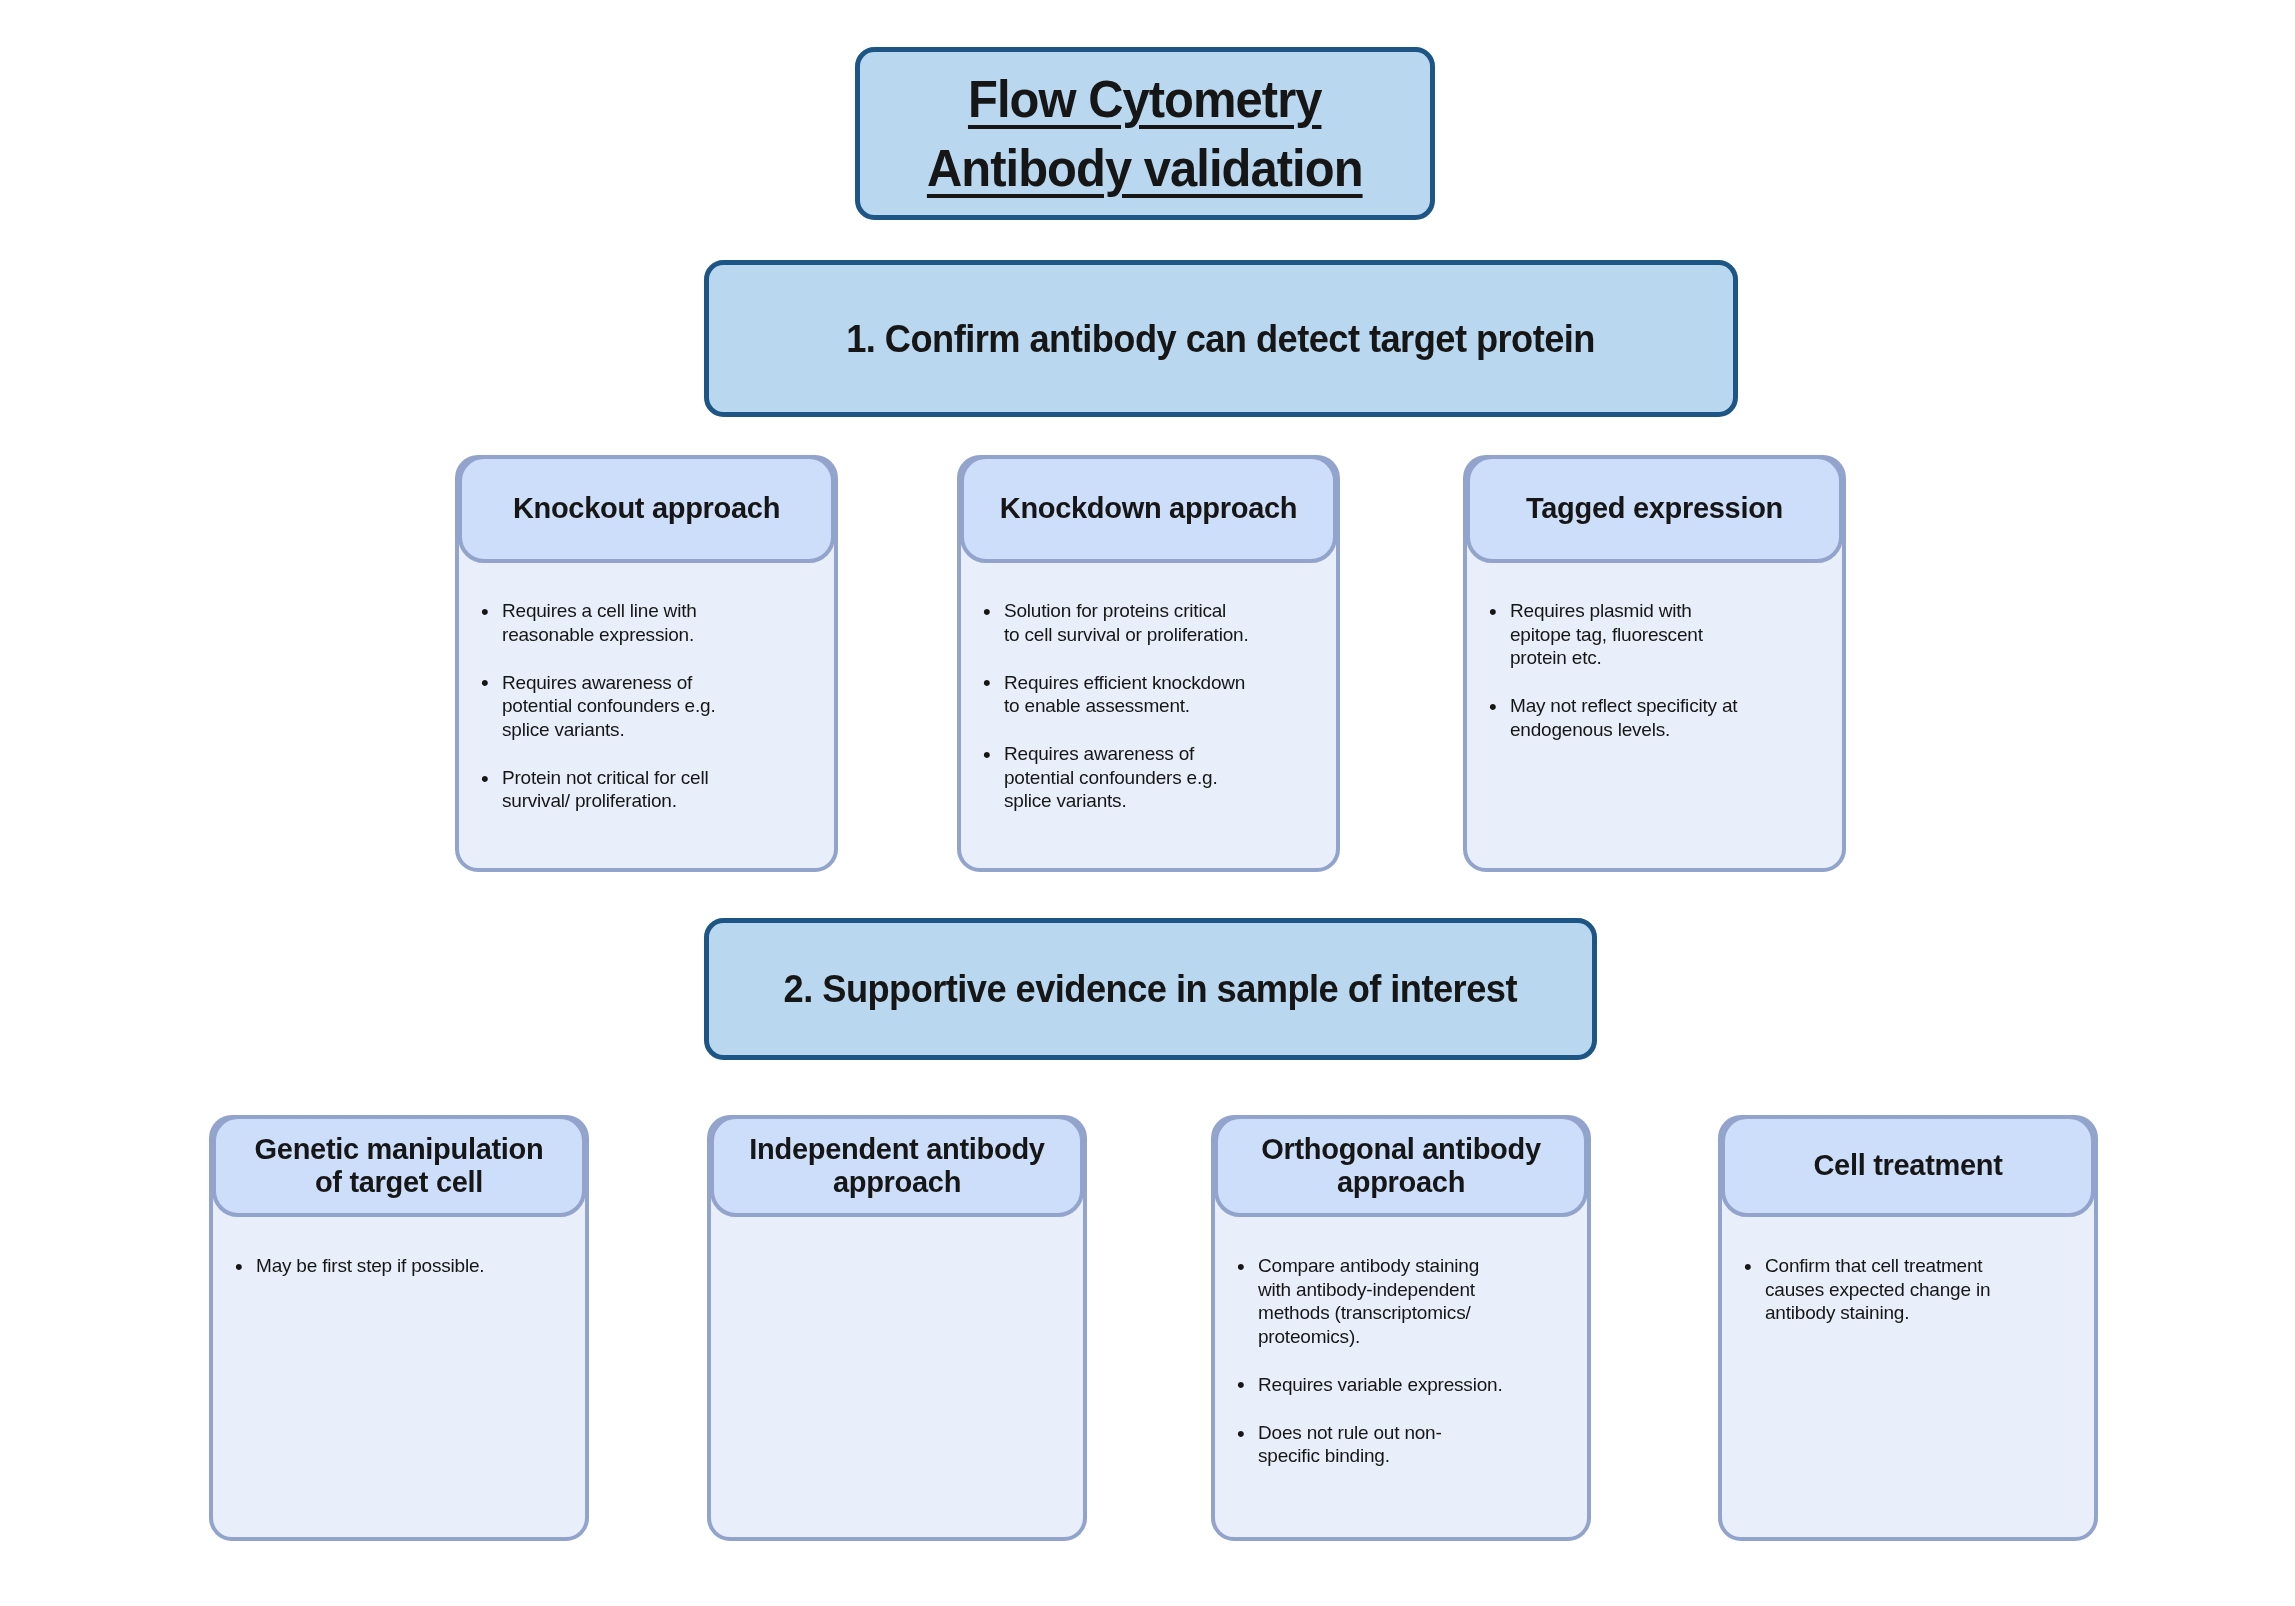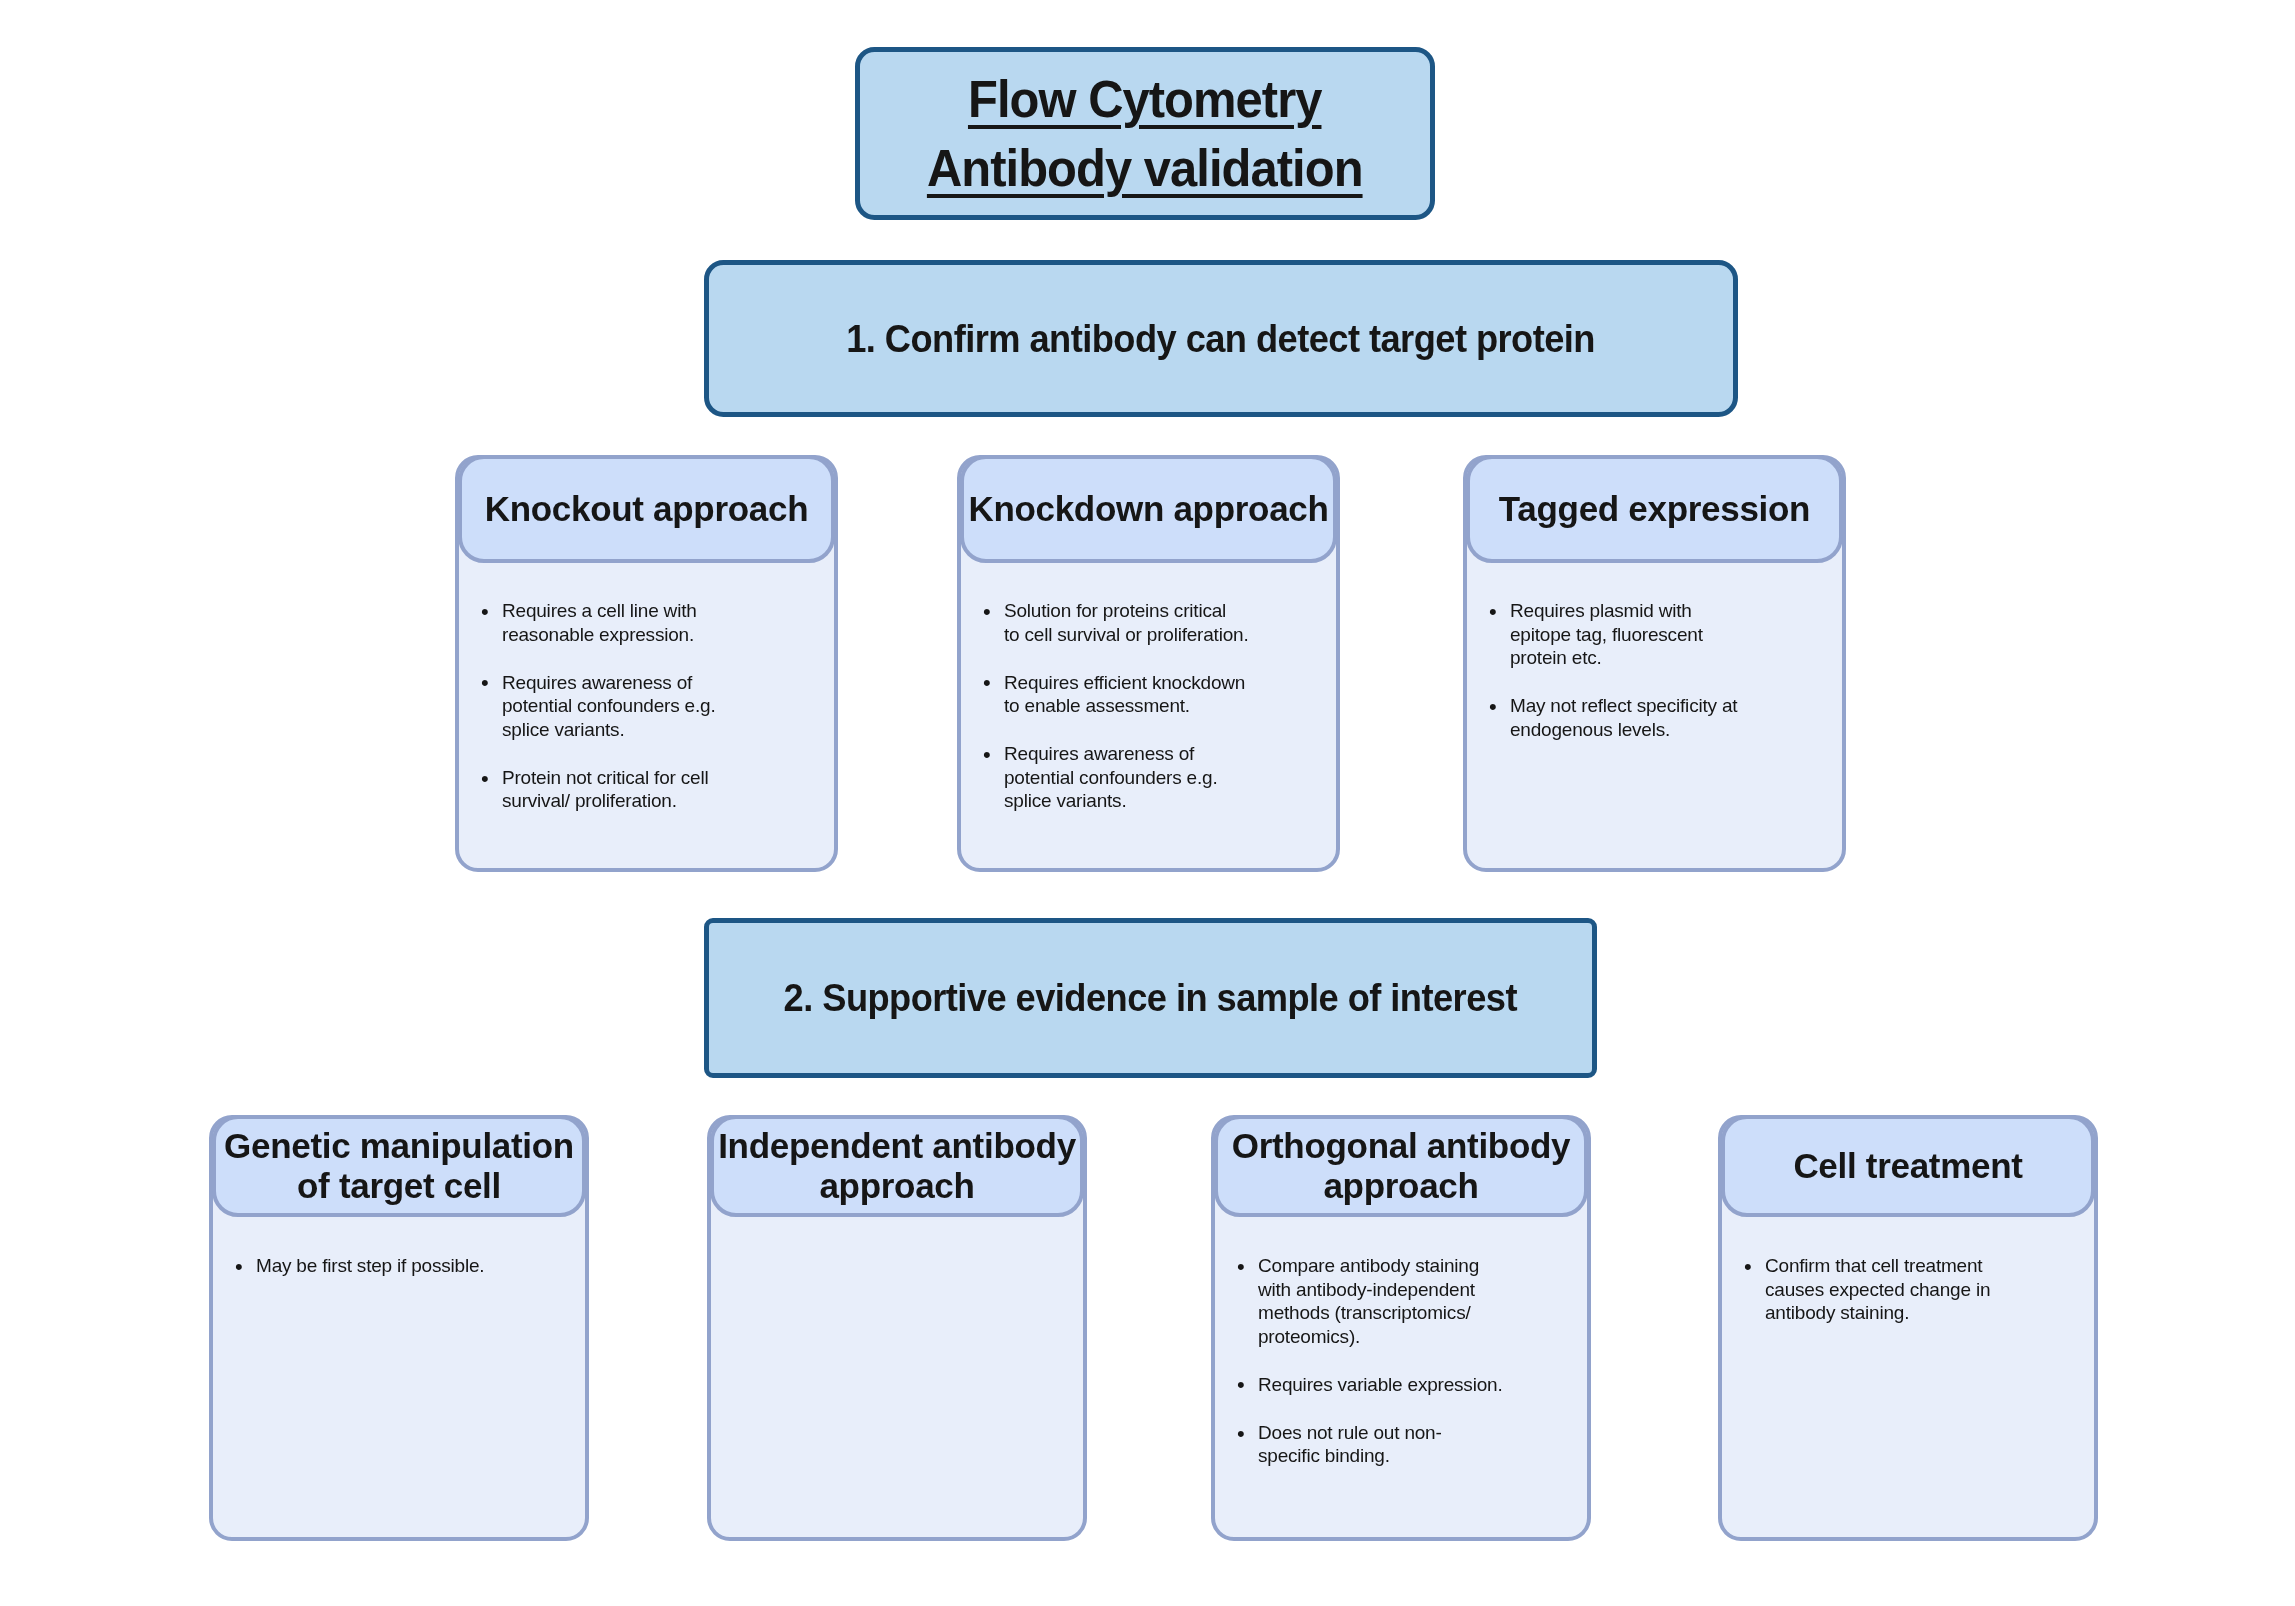--- a/index.html
+++ b/index.html
@@ -9,21 +9,21 @@
     color:#161616; background:#ffffff;
   }
   
   .big-box {
     position:absolute; box-sizing:border-box;
     background:#b9d8f0; border:5.8px solid #1d5685; border-radius:19.4px;
     display:flex; align-items:center; justify-content:center; text-align:center;
   }
   .title-box   { left:855px; top:47px;  width:580px;  height:173px; }
   .sec1-box    { left:704px; top:260px; width:1034px; height:157px; }
-  .sec2-box    { left:704px; top:918px;width:893px; height:160px;border-radius:9px; }
+  .sec2-box    { left:704px; top:918px;width:893px; height:142px; }
   .title-text {
     font-size:52px; font-weight:700; line-height:1.32; letter-spacing:-1px;
     transform:scaleX(0.94); transform-origin:center; white-space:nowrap;
   }
   .title-text .u {
     text-decoration:underline; text-decoration-thickness:3.9px; text-underline-offset:8.4px;
   }
   .sec-text {
     display:inline-block; font-size:39px; font-weight:700; letter-spacing:-0.6px;
     transform:scaleX(0.93); transform-origin:center; white-space:nowrap;
@@ -40,21 +40,21 @@
   }
   .card-header {
     position:absolute; top:0; left:3.2px; right:3.2px; box-sizing:border-box;
     background:#cddefa; border:4.5px solid #92a3cc; border-radius:26px;
     display:flex; align-items:center; justify-content:center; text-align:center;
     z-index:2;
   }
   .row1 .card-header { height:108px; }
   .row2 .card-header { height:102px; }
   .card-header span {
-    font-size:35px; font-weight:700; line-height:1.14; letter-spacing:-0.3px;
+    font-size:29px; font-weight:700; line-height:1.14; letter-spacing:-0.3px;
     white-space:pre-line;
   }
   .card-bullets {
     position:absolute; left:0; right:0; z-index:1;
     margin:0; padding:0 10.4px 0 26px; list-style:none;
   }
   .row1 .card-bullets { top:144px; }
   .row2 .card-bullets { top:139px; }
   .card-bullets li {
     position:relative; padding-left:21px; margin-bottom:24.6px;

